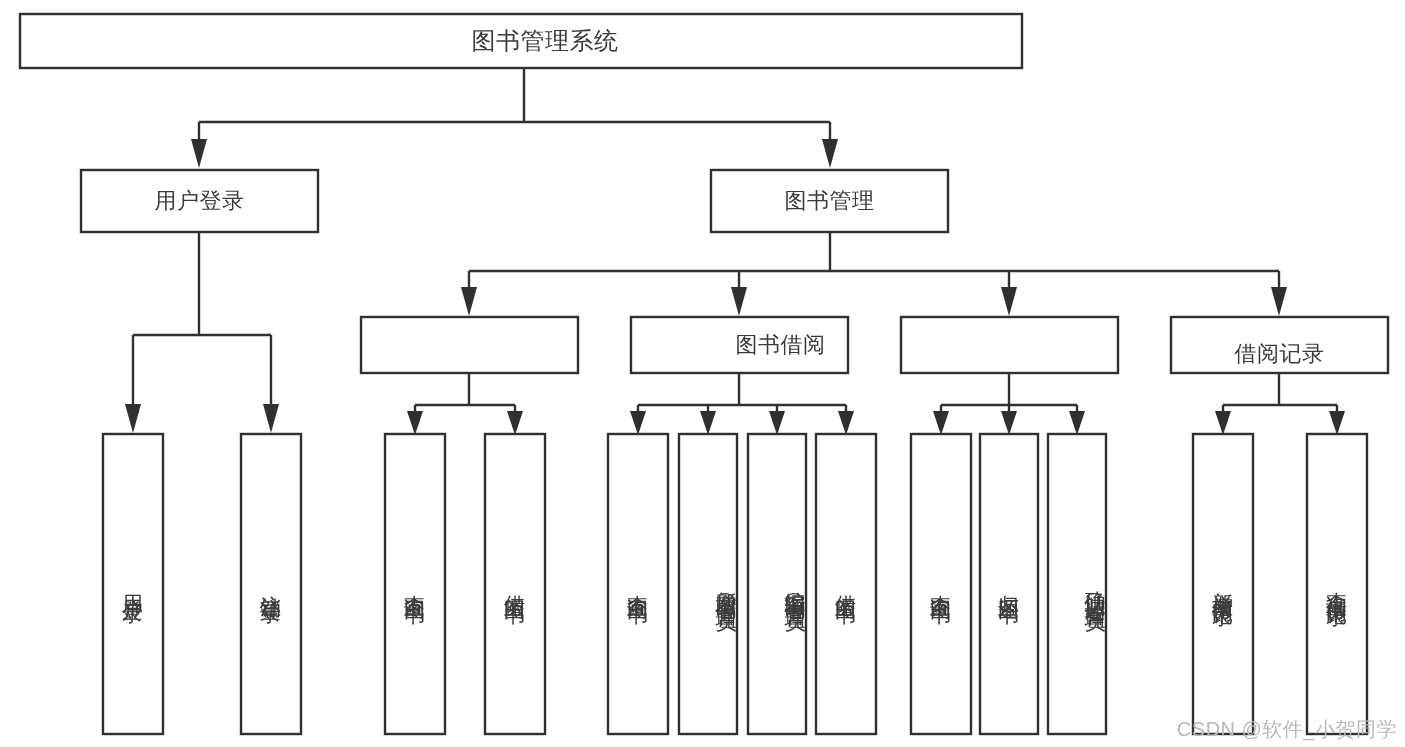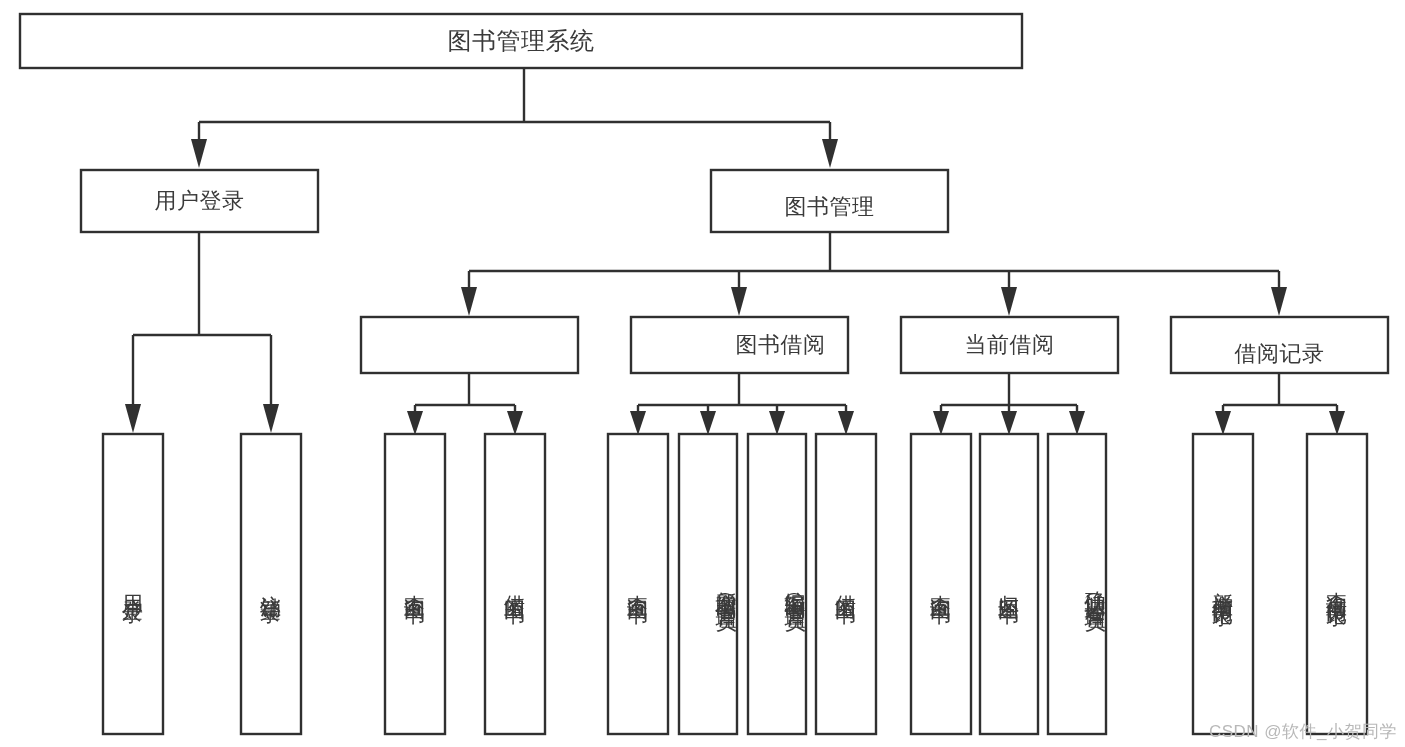--- a/index.html
+++ b/index.html
@@ -52,33 +52,34 @@
     pointer-events: none;
     text-align: center;
     line-height: 1.18;
     letter-spacing: 0.5px;
   }
   .label-h {
     font-size: 22px;
   }
   .label-root {
     font-size: 24px;
+    margin-left: 24px;
   }
   .label-v {
     writing-mode: vertical-rl;
     text-orientation: upright;
     font-size: 21px;
     letter-spacing: 3px;
     line-height: 1;
   }
   #watermark {
     position: absolute;
     right: 8px;
     bottom: 4px;
-    font-size: 17px;
+    font-size: 20px;
     color: #b8b8b8;
     font-family: "Liberation Sans", "DejaVu Sans", sans-serif;
     letter-spacing: 0.5px;
     white-space: nowrap;
   }
 </style>
 </head>
 <body>
 
 <div id="diagram-root">
@@ -173,26 +174,25 @@
 
     <rect class="node-box" x="1193" y="434" width="60" height="300"></rect>
     <rect class="node-box" x="1307" y="434" width="60" height="300"></rect>
 
   </svg>
 
   <div class="node-label label-root" style="left:20px; top:14px; width:1002px; height:54px;">图书管理系统</div>
 
   <div class="node-label label-h" style="left:81px; top:170px; width:237px; height:62px;">用户登录</div>
 
-  <div class="node-label label-h" style="left:711px; top:170px; width:237px; height:62px;margin-top:6px;">图书管理</div>
+  <div class="node-label label-h" style="left:711px; top:170px; width:237px; height:62px;">图书管理</div>
 
 
   <div class="node-label label-h" style="left:631px; top:317px; width:217px; height:56px;margin-left:41px;">图书借阅</div>
 
-  <div class="node-label label-h" style="left:901px; top:317px; width:217px; height:56px;">当前借阅</div>
 
   <div class="node-label label-h" style="left:1171px; top:317px; width:217px; height:74px;">借阅记录</div>
 
   <div class="node-label label-v" style="left:103px; top:434px; width:60px; height:300px;">用户登录</div>
 
   <div class="node-label label-v" style="left:241px; top:434px; width:60px; height:300px;">注销登录</div>
 
   <div class="node-label label-v" style="left:385px; top:434px; width:60px; height:300px;">查询图书</div>
 
   <div class="node-label label-v" style="left:485px; top:434px; width:60px; height:300px;">借阅图书</div>

